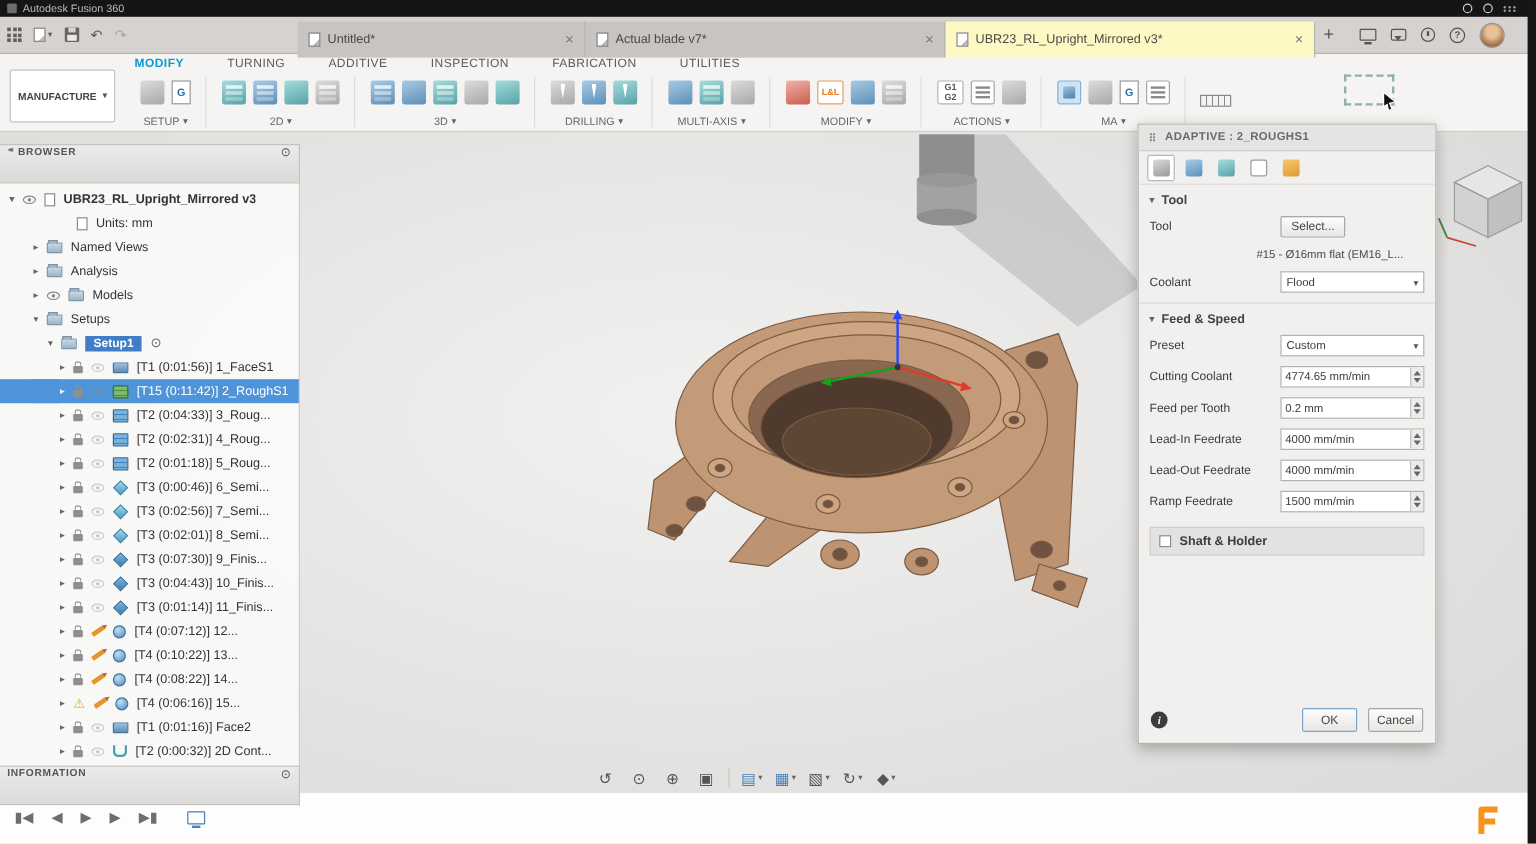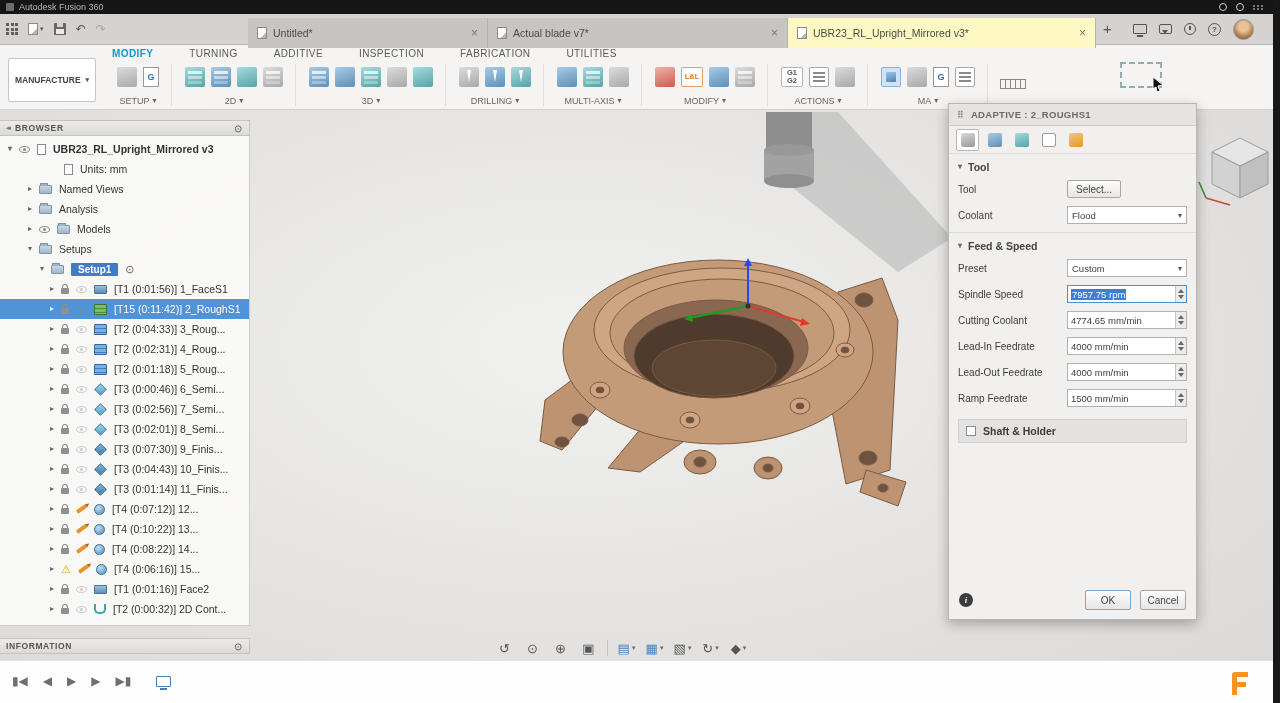--- a/index.html
+++ b/index.html
@@ -70,21 +70,21 @@
   .rulic{width:26px;height:10px;border:1px solid #888;background:repeating-linear-gradient(90deg,transparent 0 4px,#888 4px 5px);margin-left:12px;align-self:center}
   #marquee{position:absolute;left:1120px;top:62px;width:42px;height:26px;border:2px dashed #8fb0ae;z-index:32}
   #cursor{position:absolute;left:1152px;top:76px;z-index:33}
 
   
   #canvas{position:absolute;left:0;top:110px;width:1280px;height:593px;background:radial-gradient(ellipse at 45% 40%,#f1f1f0 0%,#e4e3e2 55%,#d9d8d7 100%);z-index:1}
   #viewcube{position:absolute;left:1196px;top:118px;z-index:5}
 
   
   #browser{position:absolute;left:0;top:120px;width:250px;z-index:20}
-  .panel-head{height:16px;background:linear-gradient(#ecebe9,#dcdad8);border:1px solid #c5c3c1;border-left:none;display:flex;align-items:center;font-size:8.5px;font-weight:bold;color:#555;letter-spacing:.6px;padding:0 6px;gap:6px}
+  .panel-head{height:33px;background:linear-gradient(#ecebe9,#dcdad8);border:1px solid #c5c3c1;border-left:none;display:flex;align-items:flex-start;font-size:8.5px;font-weight:bold;color:#555;letter-spacing:.6px;padding:0 6px;gap:6px}
   .ph-collapse{font-size:7px;color:#777;letter-spacing:-2px;font-weight:normal}
   .ph-target{margin-left:auto;font-size:10px;color:#555;font-weight:normal}
   #tree{background:rgba(250,250,249,.93);border-right:1px solid #cfcdcb;border-bottom:1px solid #cfcdcb;padding:3px 0 6px}
   .trow{display:flex;align-items:center;height:20px;font-size:10.5px;color:#333;position:relative;gap:7px;white-space:nowrap;padding-right:4px}
   .tlabel{overflow:hidden;text-overflow:ellipsis}
   .root-row{padding-left:8px;font-weight:bold}
   .units-row{padding-left:64px}
   .fold-row{padding-left:28px}
   .setup-row{padding-left:40px}
   .oprow{padding-left:50px}
@@ -653,70 +653,71 @@
   <div class="sect">
     <span class="g">▾</span>
     <span>Tool</span>
   </div>
   <div class="drow">
     <span class="dlabel">Tool</span>
     <span class="dctrl">
         <button class="selbtn">Select...</button>
       </span>
   </div>
+  <div class="drow slim">
+    <span class="toolname">#15 - Ø16mm flat (EM16_L...</span>
+  </div>
   <div class="drow">
     <span class="dlabel">Coolant</span>
     <span class="dctrl">
       <span class="dselect">
         <span>Flood</span>
         <span class="scar">▾</span>
       </span>
     </span>
   </div>
 
   <div class="sect bordered">
     <span class="g">▾</span>
     <span>Feed &amp; Speed</span>
   </div>
   <div class="drow">
     <span class="dlabel">Preset</span>
     <span class="dctrl">
       <span class="dselect">
         <span>Custom</span>
         <span class="scar">▾</span>
-      </span>
-    </span>
-  </div>
-  <div class="drow">
-    <span class="dlabel">Spindle Speed</span>
-    <span class="dctrl">
-      <span class="dinput focus">
-        <span class="dval">
-            <span class="txtsel">7957.75 rpm</span>
-          </span>
-        <span class="dspin">
-            <i class="up"></i>
-            <i class="dn"></i>
-          </span>
       </span>
     </span>
   </div>
   <div class="drow">
     <span class="dlabel">Cutting Coolant</span>
     <span class="dctrl">
       <span class="dinput">
         <span class="dval">4774.65 mm/min</span>
         <span class="dspin">
             <i class="up"></i>
             <i class="dn"></i>
           </span>
       </span>
     </span>
   </div>
   <div class="drow">
+    <span class="dlabel">Feed per Tooth</span>
+    <span class="dctrl">
+      <span class="dinput">
+        <span class="dval">0.2 mm</span>
+        <span class="dspin">
+            <i class="up"></i>
+            <i class="dn"></i>
+          </span>
+      </span>
+    </span>
+  </div>
+  <div class="drow">
     <span class="dlabel">Lead-In Feedrate</span>
     <span class="dctrl">
       <span class="dinput">
         <span class="dval">4000 mm/min</span>
         <span class="dspin">
             <i class="up"></i>
             <i class="dn"></i>
           </span>
       </span>
     </span>

